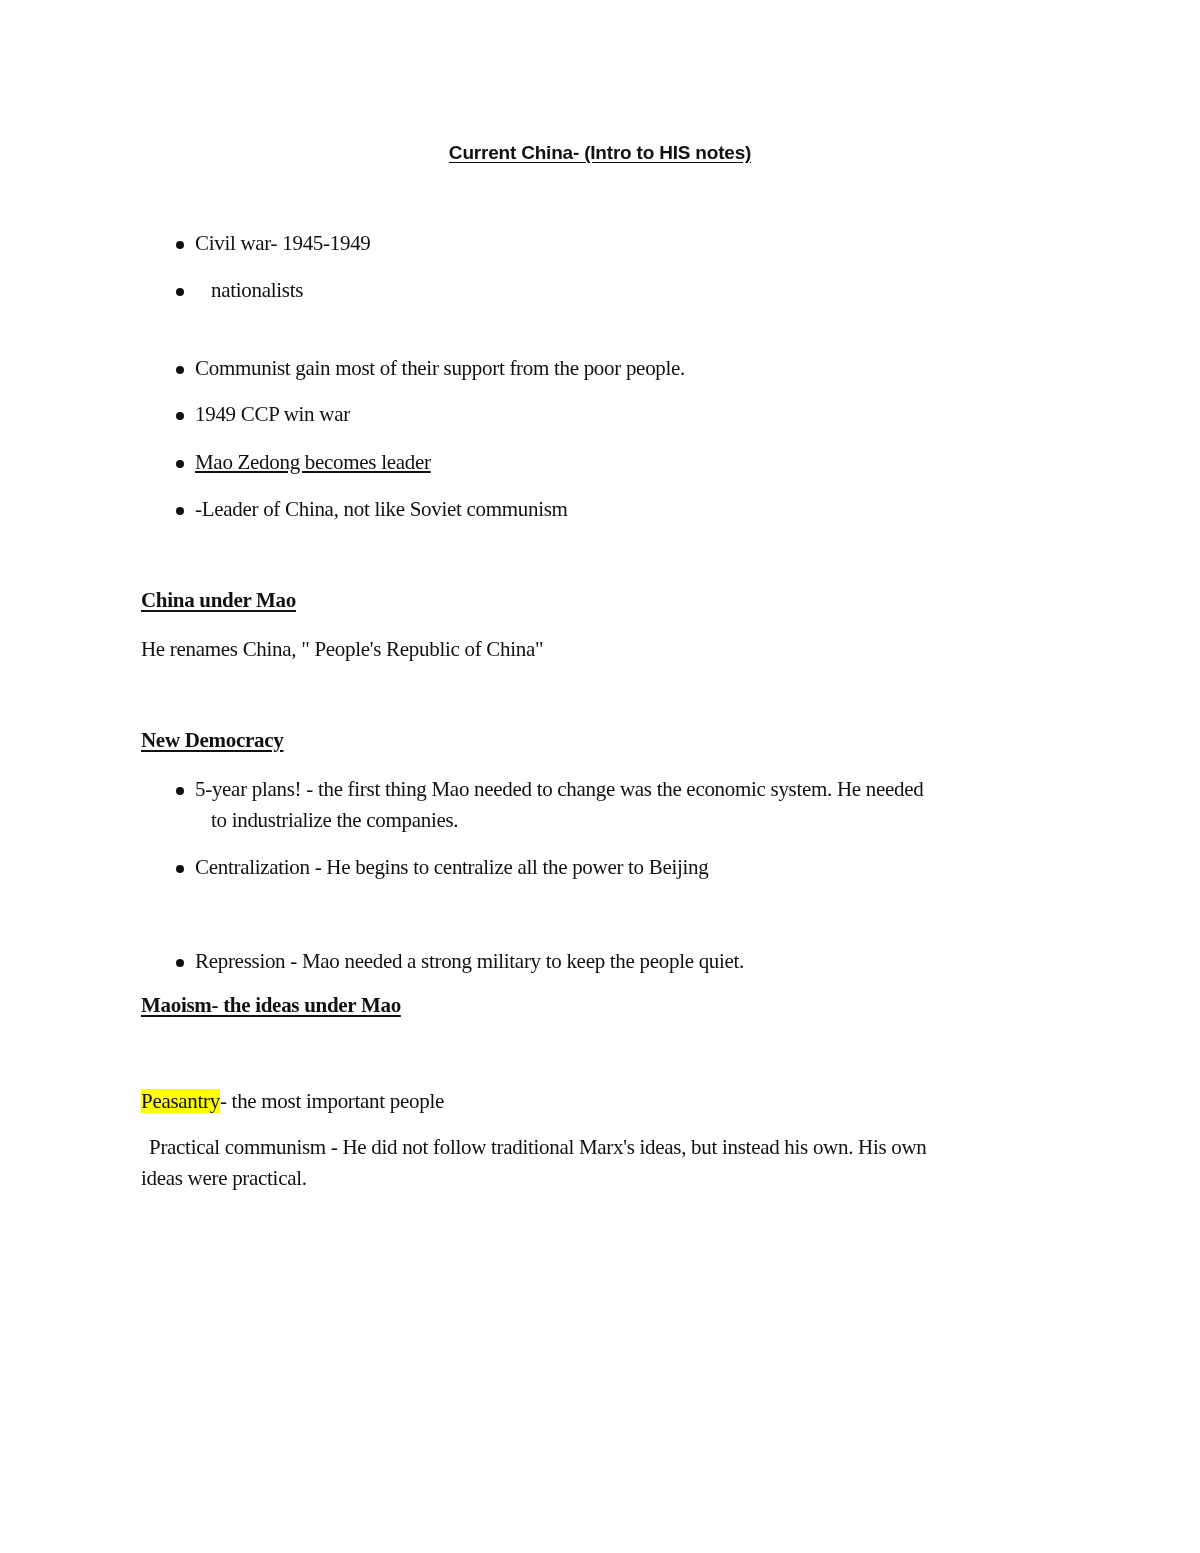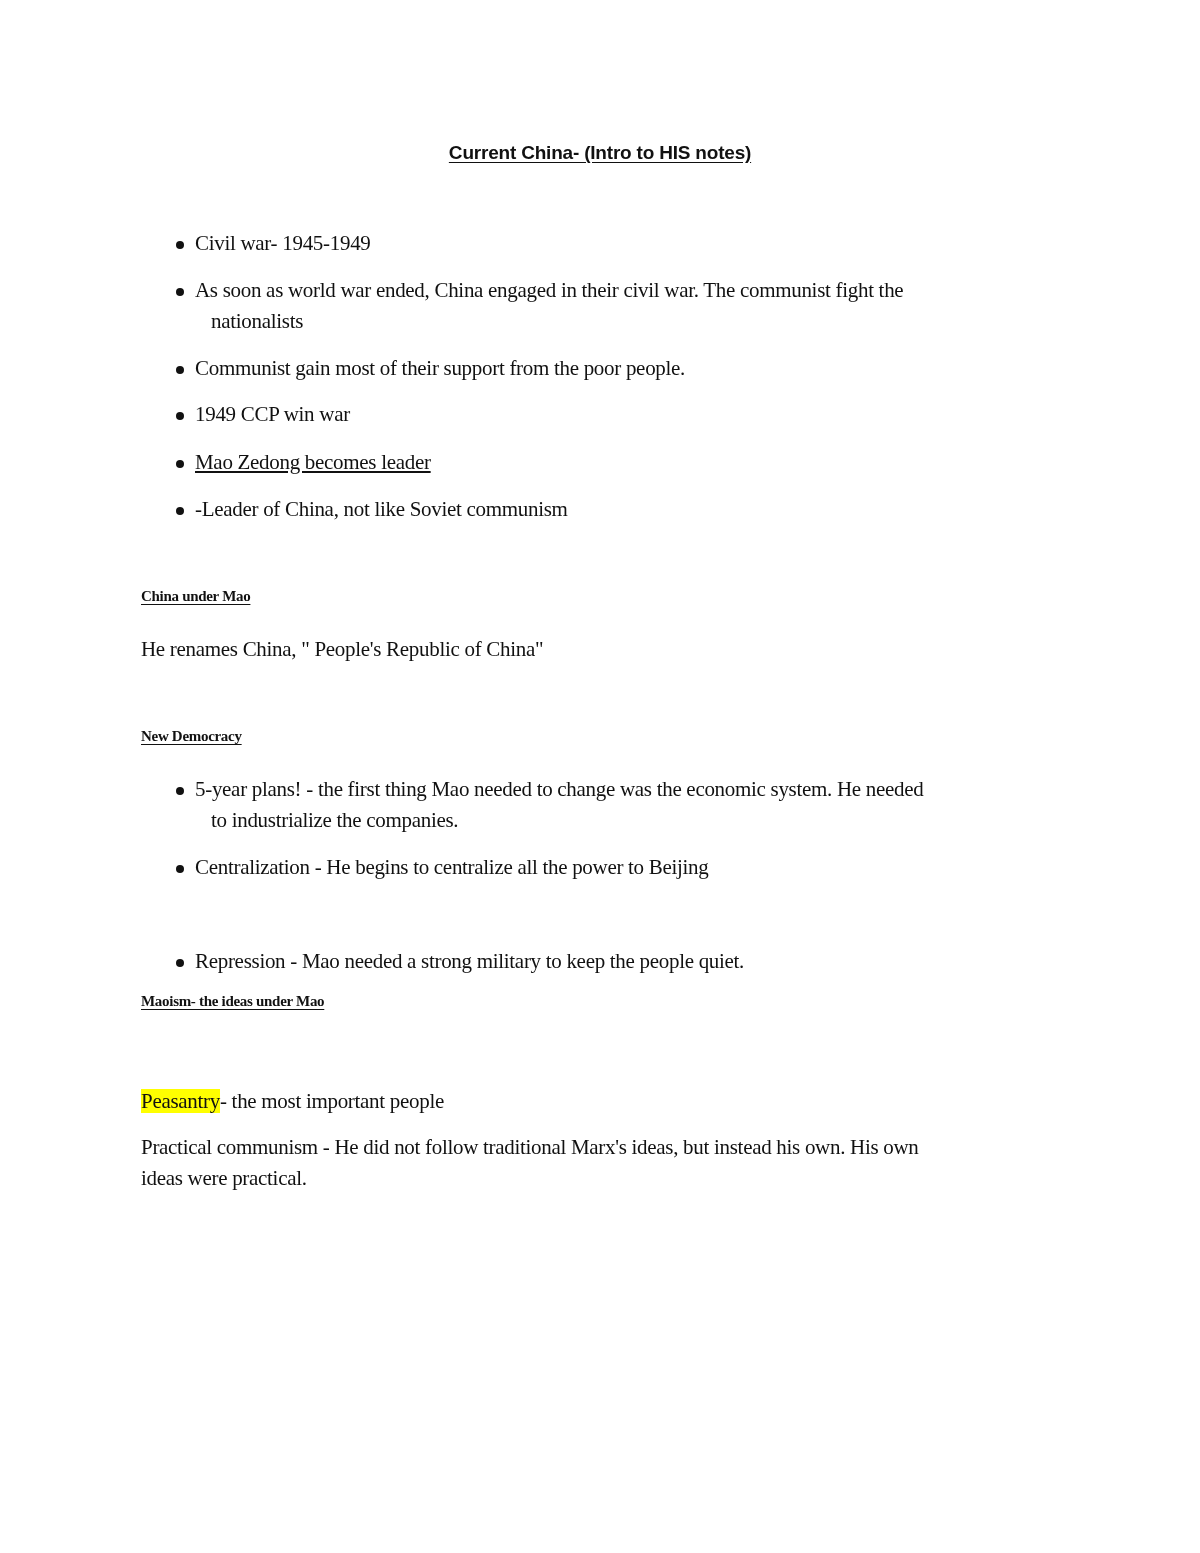--- a/index.html
+++ b/index.html
@@ -12,39 +12,38 @@
     }
     .serif { font-family: "Liberation Serif", serif; font-size: 21px; line-height: 31px; letter-spacing: -0.3px; }
     .bullet-item { position: absolute; left: 172px; width: 880px; }
     .bullet-item .dot {
       position: absolute; left: 4px; top: 13px; width: 8px; height: 8px; border-radius: 50%; background: #111;
     }
     .bullet-item .text { margin-left: 23px; display: block; }
     .bullet-item .cont { display: block; margin-left: 39px; }
     .heading {
       position: absolute; left: 141px; font-family: "Liberation Serif", serif; font-weight: bold;
-      font-size: 15px; text-decoration: underline; text-underline-offset: 3px; letter-spacing: -0.3px;
+      font-size: 21px; text-decoration: underline; text-underline-offset: 3px; letter-spacing: -0.3px;
     }
     .para { position: absolute; left: 141px; width: 920px; }
     .highlight { background: #ffff00; margin-top: 32px; }
   </style>
 </head>
 <body>
 
 <div class="page">
 
   <div class="title">Current China- (Intro to HIS notes)</div>
 
   <div class="bullet-item serif" style="top:228px;">
     <span class="dot"></span>
     <span class="text">Civil war- 1945-1949</span>
   </div>
   <div class="bullet-item serif" style="top:275px;">
     <span class="dot"></span>
-    <span class="text">As soon as world war ended, China engaged in their civil war. The communist fight the</span>
     <span class="cont">nationalists</span>
   </div>
   <div class="bullet-item serif" style="top:353px;">
     <span class="dot"></span>
     <span class="text">Communist gain most of their support from the poor people.</span>
   </div>
   <div class="bullet-item serif" style="top:399px;">
     <span class="dot"></span>
     <span class="text">1949 CCP win war</span>
   </div>
@@ -76,18 +75,18 @@
     <span class="text">Repression - Mao needed a strong military to keep the people quiet.</span>
   </div>
 
   <div class="heading" style="top:993px;">Maoism- the ideas under Mao </div>
 
   <div class="para serif" style="top:1086px;">
     <span class="highlight">Peasantry</span><span>- the most important people</span>
   </div>
 
   <div class="para serif" style="top:1132px;">
-    <span style="display:block;">Practical communism - He did not follow traditional Marx's ideas, but instead his own. His own</span>
+    <span style="display:block;margin-left:8px;">Practical communism - He did not follow traditional Marx's ideas, but instead his own. His own</span>
     <span style="display:block;">ideas were practical.</span>
   </div>
 
 
 </div>
 
 </body></html>

